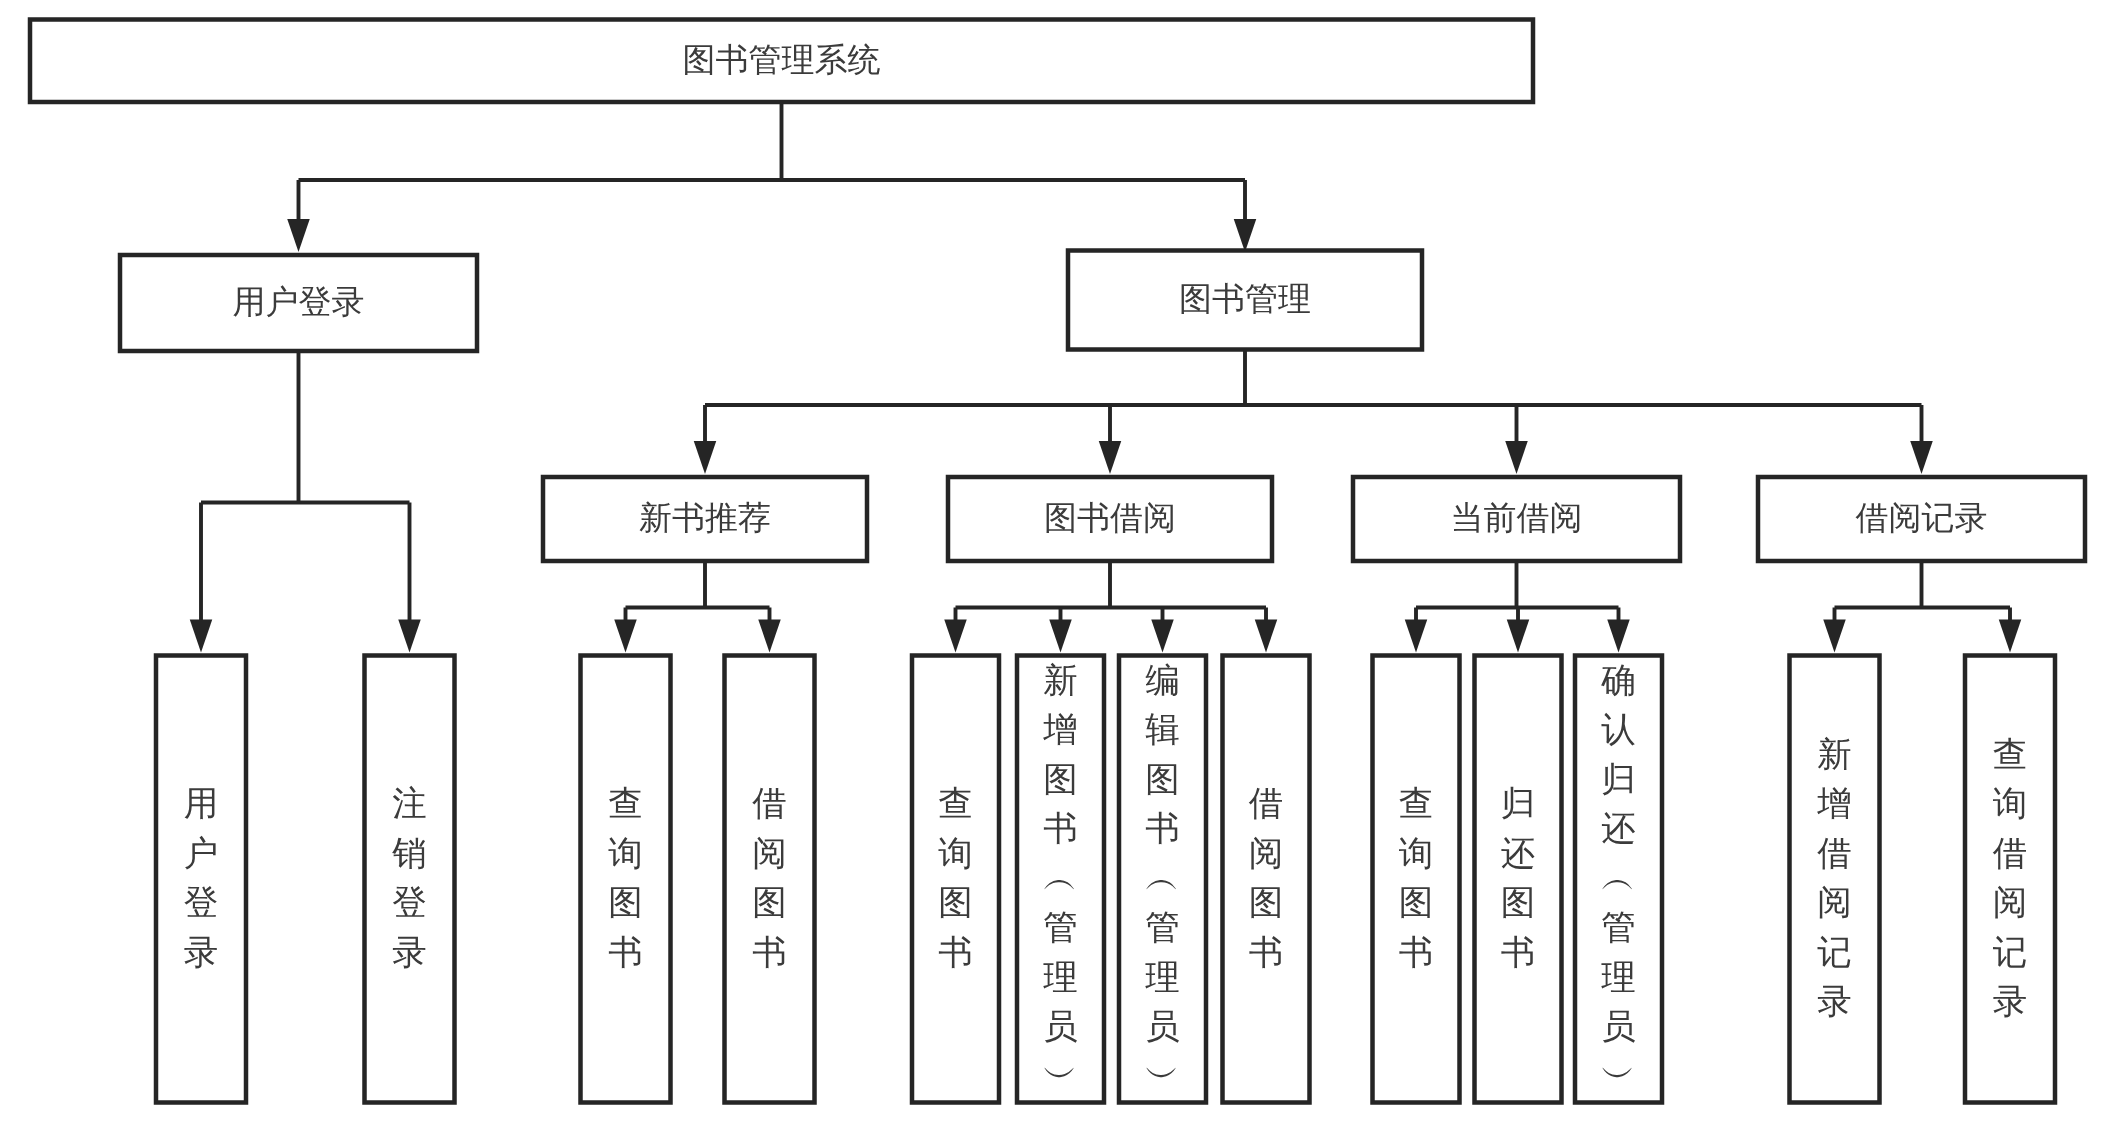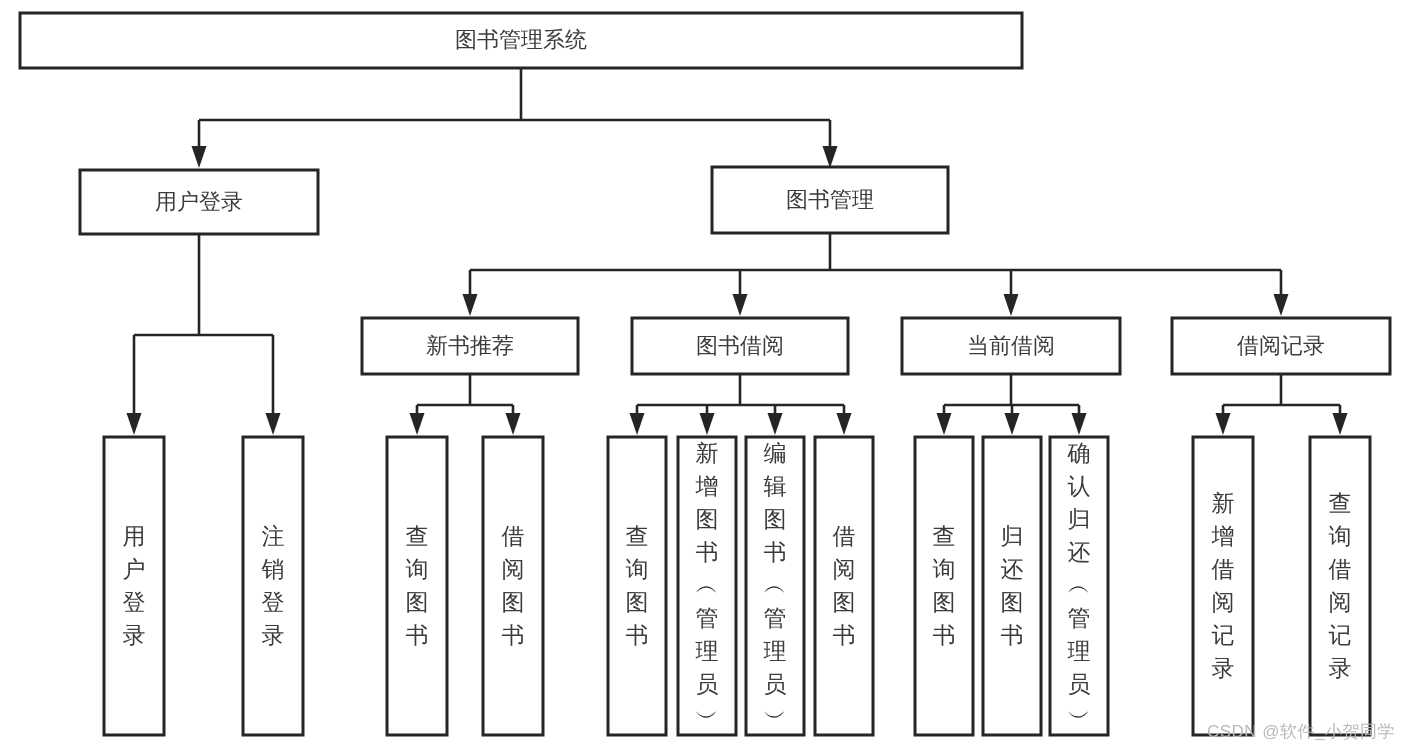--- a/index.html
+++ b/index.html
@@ -219,14 +219,13 @@
         <g>
           <rect x="1193" y="437" width="60" height="298" class="node-rect"></rect>
           <text x="1223" y="504.5" class="node-label-v"><tspan x="1223" dy="0">新</tspan><tspan x="1223" dy="33">增</tspan><tspan x="1223" dy="33">借</tspan><tspan x="1223" dy="33">阅</tspan><tspan x="1223" dy="33">记</tspan><tspan x="1223" dy="33">录</tspan></text>
         </g>
         <g>
           <rect x="1310" y="437" width="60" height="298" class="node-rect"></rect>
           <text x="1340" y="504.5" class="node-label-v"><tspan x="1340" dy="0">查</tspan><tspan x="1340" dy="33">询</tspan><tspan x="1340" dy="33">借</tspan><tspan x="1340" dy="33">阅</tspan><tspan x="1340" dy="33">记</tspan><tspan x="1340" dy="33">录</tspan></text>
         </g>
       </g>
   </svg>
-  <div class="watermark-text">CSDN @软件_小贺同学</div>
 </div>
 
 </body></html>

